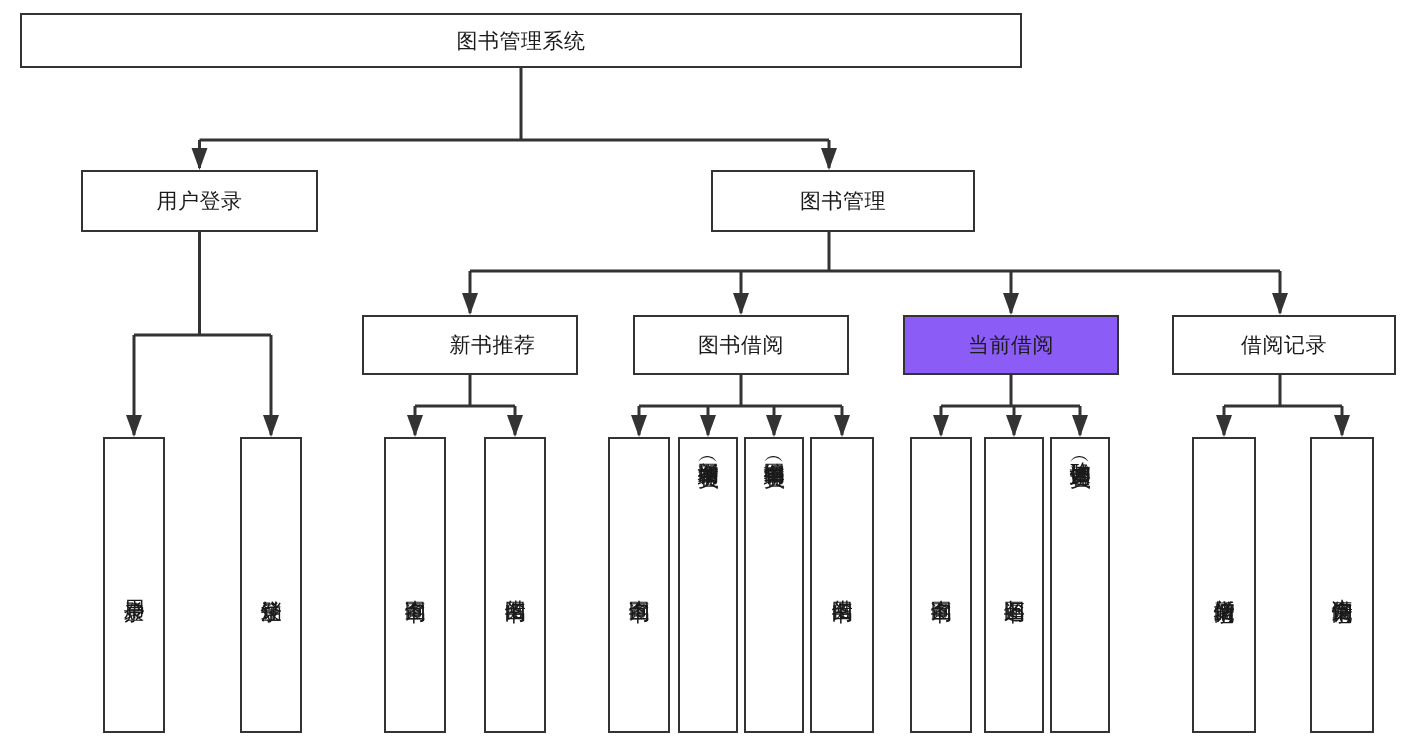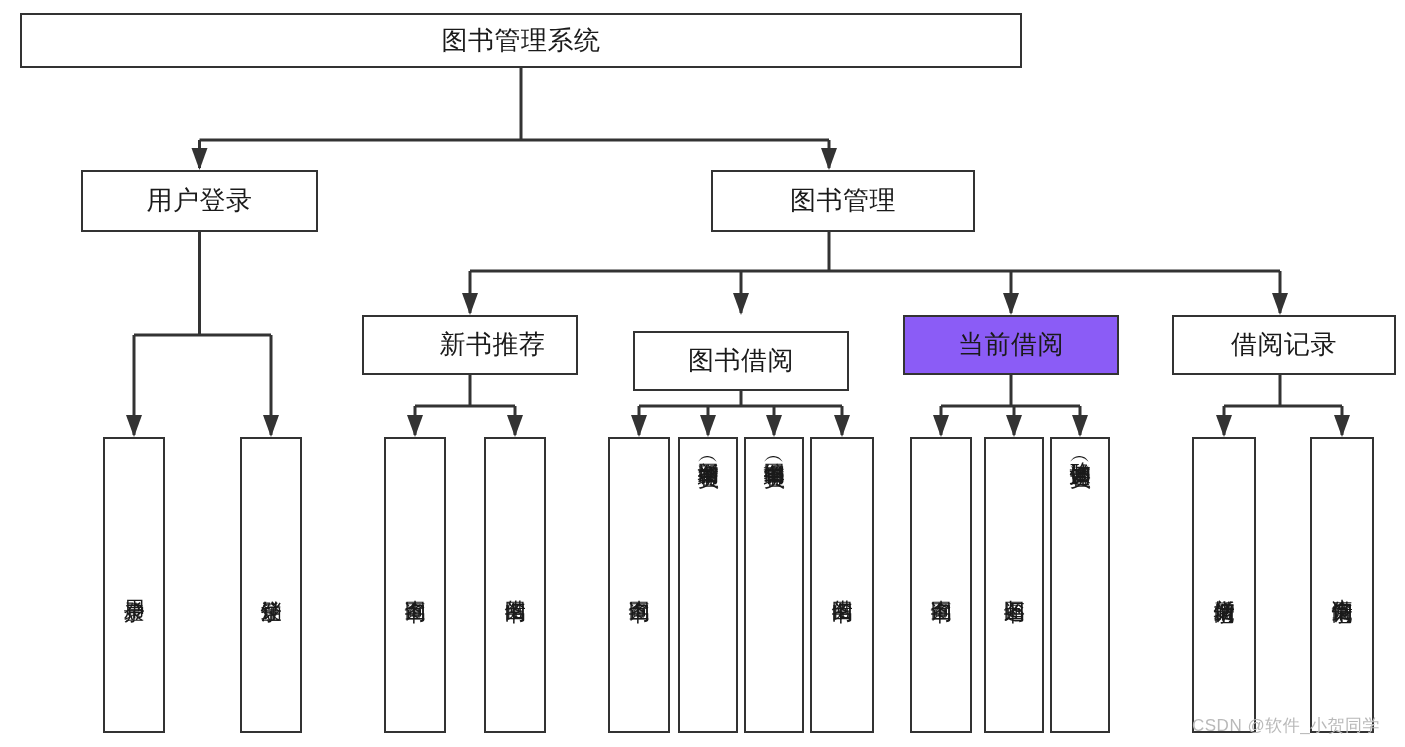--- a/index.html
+++ b/index.html
@@ -30,21 +30,21 @@
     box-sizing: border-box;
     background: #ffffff;
     border: 2px solid #333333;
     display: flex;
     align-items: center;
     justify-content: center;
     text-align: center;
     color: #1a1a1a;
   }
   .node.horiz .node-label {
-    font-size: 26px;
+    font-size: 21px;
     line-height: 1.2;
     letter-spacing: 0.5px;
     white-space: nowrap;
   }
   .node.vert {
     align-items: flex-start;
     justify-content: center;
     padding-top: 6px;
   }
   .node.vert .node-label {
@@ -136,21 +136,21 @@
       </div>
       <div class="node horiz" style="left: 81px; top: 170px; width: 237px; height: 62px; border-color: rgb(51, 51, 51); background: rgb(255, 255, 255);">
         <span class="node-label">用户登录</span>
       </div>
       <div class="node horiz" style="left: 711px; top: 170px; width: 264px; height: 62px; border-color: rgb(51, 51, 51); background: rgb(255, 255, 255);">
         <span class="node-label">图书管理</span>
       </div>
       <div class="node horiz" style="left: 362px; top: 315px; width: 216px; height: 60px; border-color: rgb(51, 51, 51); background: rgb(255, 255, 255); padding-left: 45px;">
         <span class="node-label">新书推荐</span>
       </div>
-      <div class="node horiz" style="left: 633px; top: 315px; width: 216px; height: 60px; border-color: rgb(51, 51, 51); background: rgb(255, 255, 255); margin-top: 16px;">
+      <div class="node horiz" style="left: 633px; top: 315px; width: 216px; height: 60px; border-color: rgb(51, 51, 51); background: rgb(255, 255, 255);">
         <span class="node-label">图书借阅</span>
       </div>
       <div class="node horiz" style="left: 903px; top: 315px; width: 216px; height: 60px; border-color: rgb(51, 51, 51); background: #8b5cf6;">
         <span class="node-label">当前借阅</span>
       </div>
       <div class="node horiz" style="left: 1172px; top: 315px; width: 224px; height: 60px; border-color: rgb(51, 51, 51); background: rgb(255, 255, 255);">
         <span class="node-label">借阅记录</span>
       </div>
       <div class="node vert mid" style="left: 103px; top: 437px; width: 62px; height: 296px; border-color: rgb(51, 51, 51); background: rgb(255, 255, 255);">
         <span class="node-label">用户登录</span>
@@ -185,14 +185,13 @@
       <div class="node vert" style="left: 1050px; top: 437px; width: 60px; height: 296px; border-color: rgb(51, 51, 51); background: rgb(255, 255, 255);">
         <span class="node-label">确认归还（管理员）</span>
       </div>
       <div class="node vert mid" style="left: 1192px; top: 437px; width: 64px; height: 296px; border-color: rgb(51, 51, 51); background: rgb(255, 255, 255);">
         <span class="node-label">新增借阅记录</span>
       </div>
       <div class="node vert mid" style="left: 1310px; top: 437px; width: 64px; height: 296px; border-color: rgb(51, 51, 51); background: rgb(255, 255, 255);">
         <span class="node-label">查询借阅记录</span>
       </div>
     </div>
-  <div class="watermark" style="left: 1192px; top: 714px; color: rgb(185, 185, 185);">CSDN @软件_小贺同学</div>
 </div>
 
 </body></html>

